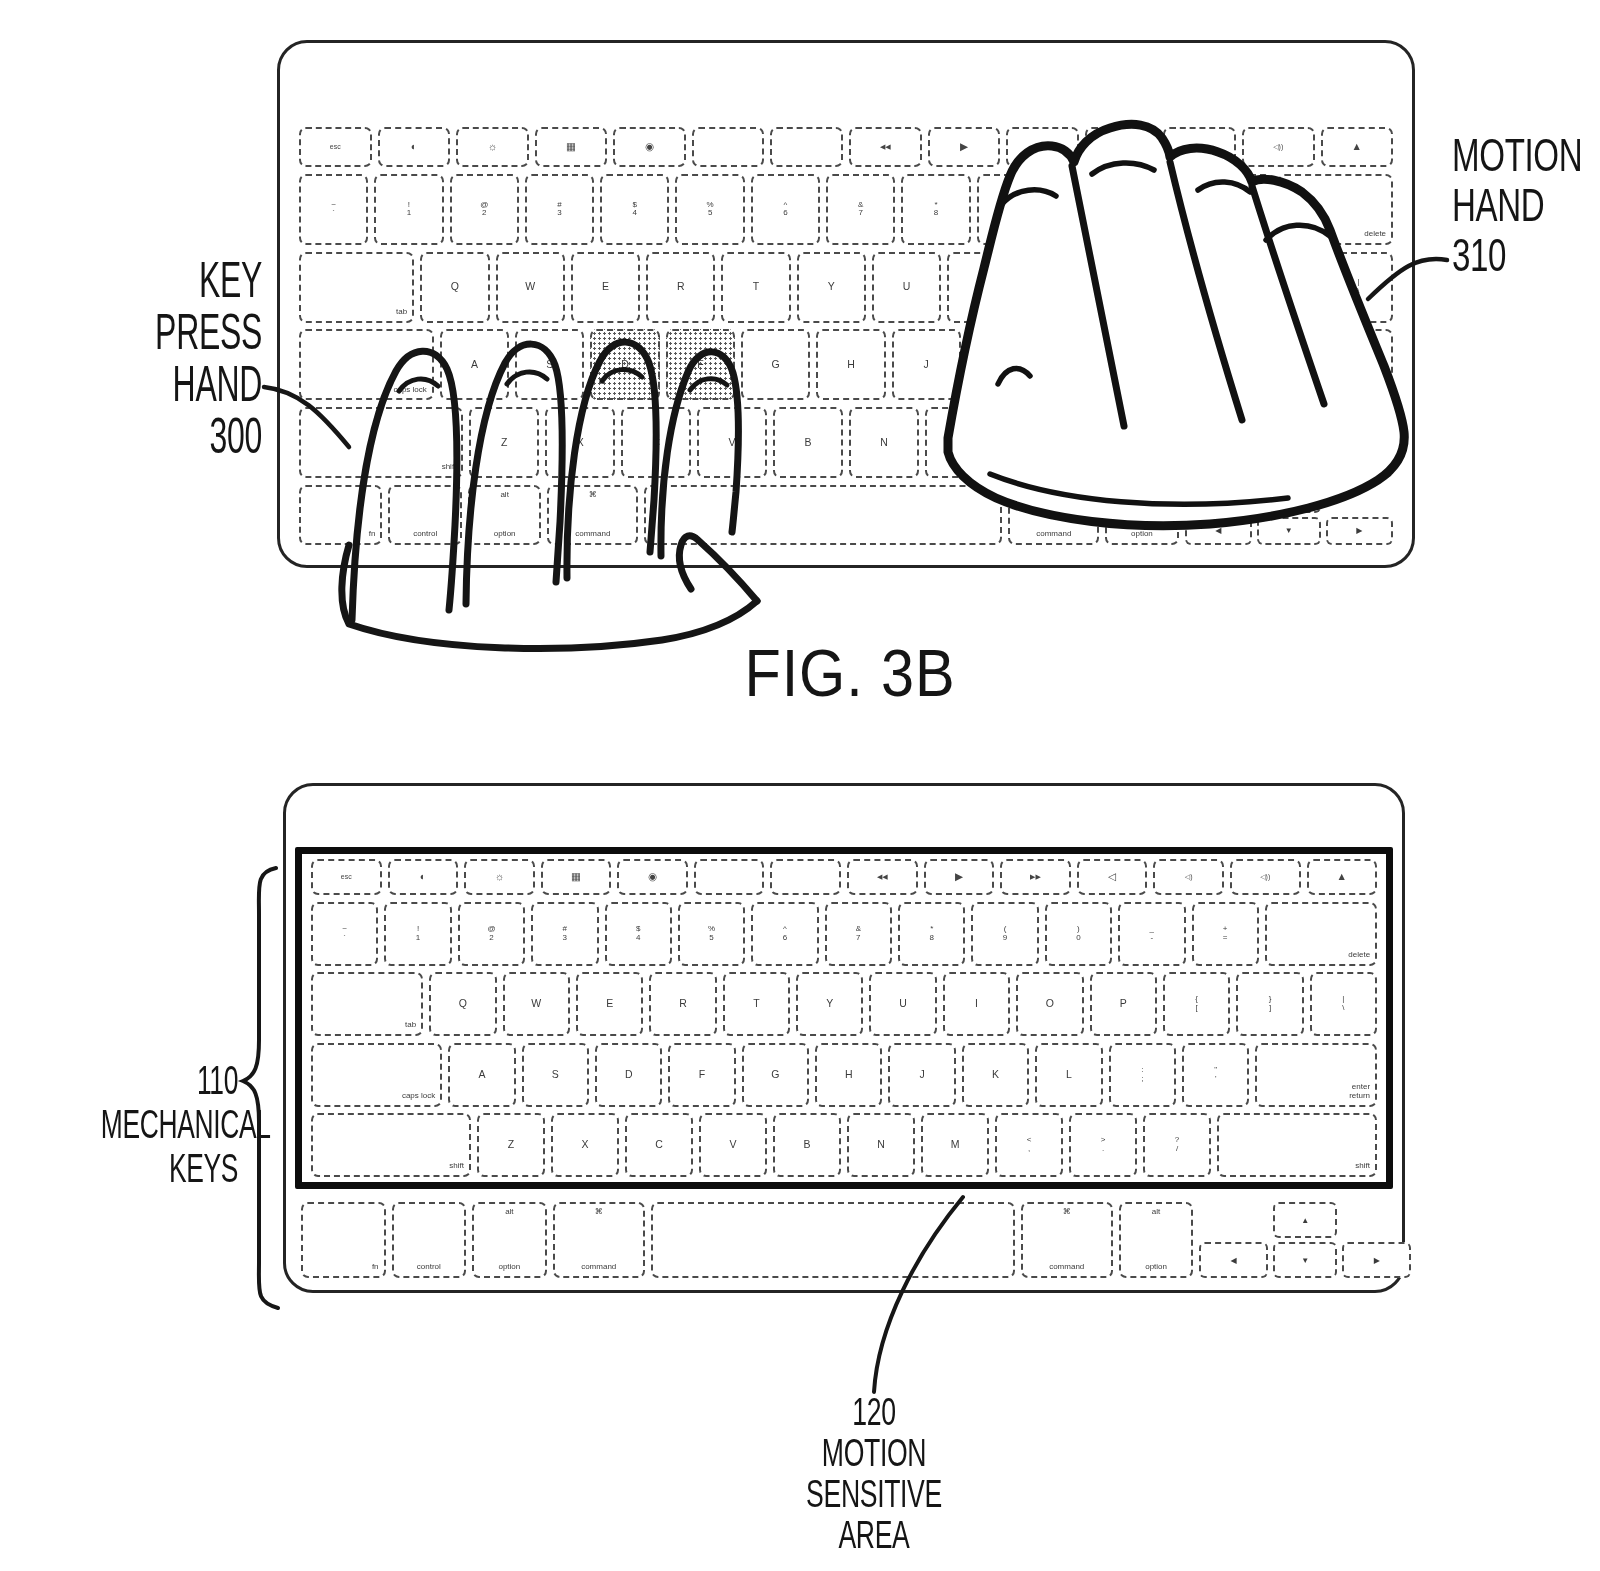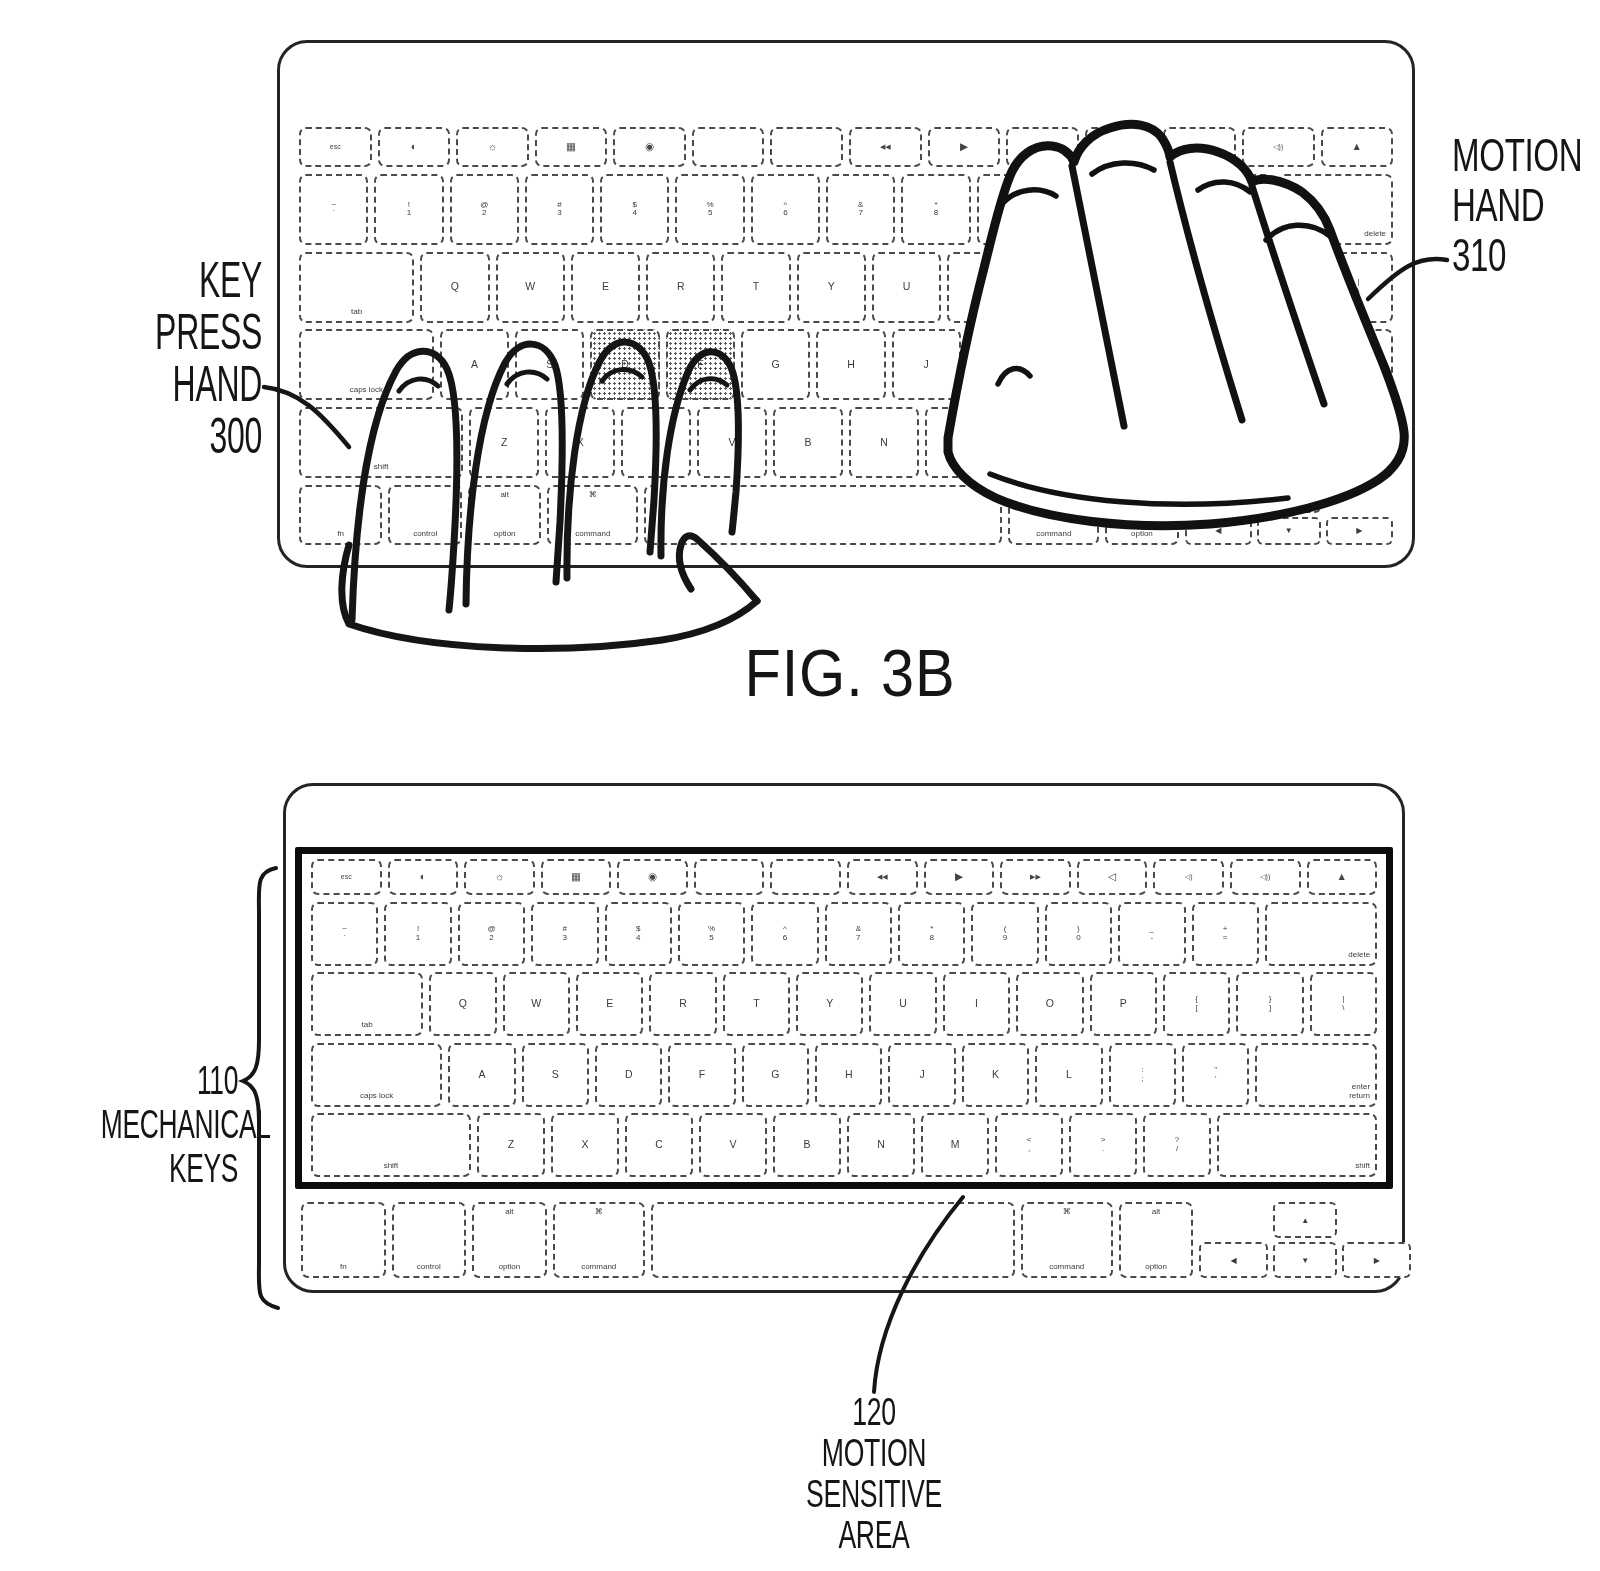--- a/index.html
+++ b/index.html
@@ -30,21 +30,21 @@
   #kb-bottom .row-f{height:36px;}
   #kb-bottom .row-m{height:64px;}
   #kb-bottom .row-b{height:76px;}
 
   .key{position:relative;flex:1 1 0;margin:0 3px;background:#fff;
     border:2px dashed #4a4a4a;border-radius:7px;
     display:flex;flex-direction:column;align-items:center;justify-content:center;
     font-size:8px;line-height:1.1;color:#3b3b3b;overflow:hidden;white-space:nowrap;}
   .row-f .key{font-size:7px;color:#444;}
   .key.single{font-size:10.5px;}
-  .key.pos-bl{align-items:center;justify-content:flex-end;padding:0 5px 4px;}
+  .key.pos-bl{align-items:flex-end;justify-content:flex-end;padding:0 5px 4px;}
   .key.pos-br{align-items:flex-end;justify-content:flex-end;padding:0 5px 4px;}
   .key.pos-bc{justify-content:flex-end;padding-bottom:4px;}
   .key.pos-split{justify-content:space-between;padding:4px 0 4px;}
   .key.pressed{background-image:radial-gradient(#595959 1.1px, rgba(0,0,0,0) 1.35px);
     background-size:5px 5px;}
 
   .arrows{display:flex;align-items:flex-end;margin:0 3px;gap:5px;height:100%;}
   .akey{background:#fff;border:2px dashed #4a4a4a;border-radius:6px;
     display:flex;align-items:center;justify-content:center;
     font-size:8px;color:#3b3b3b;}

